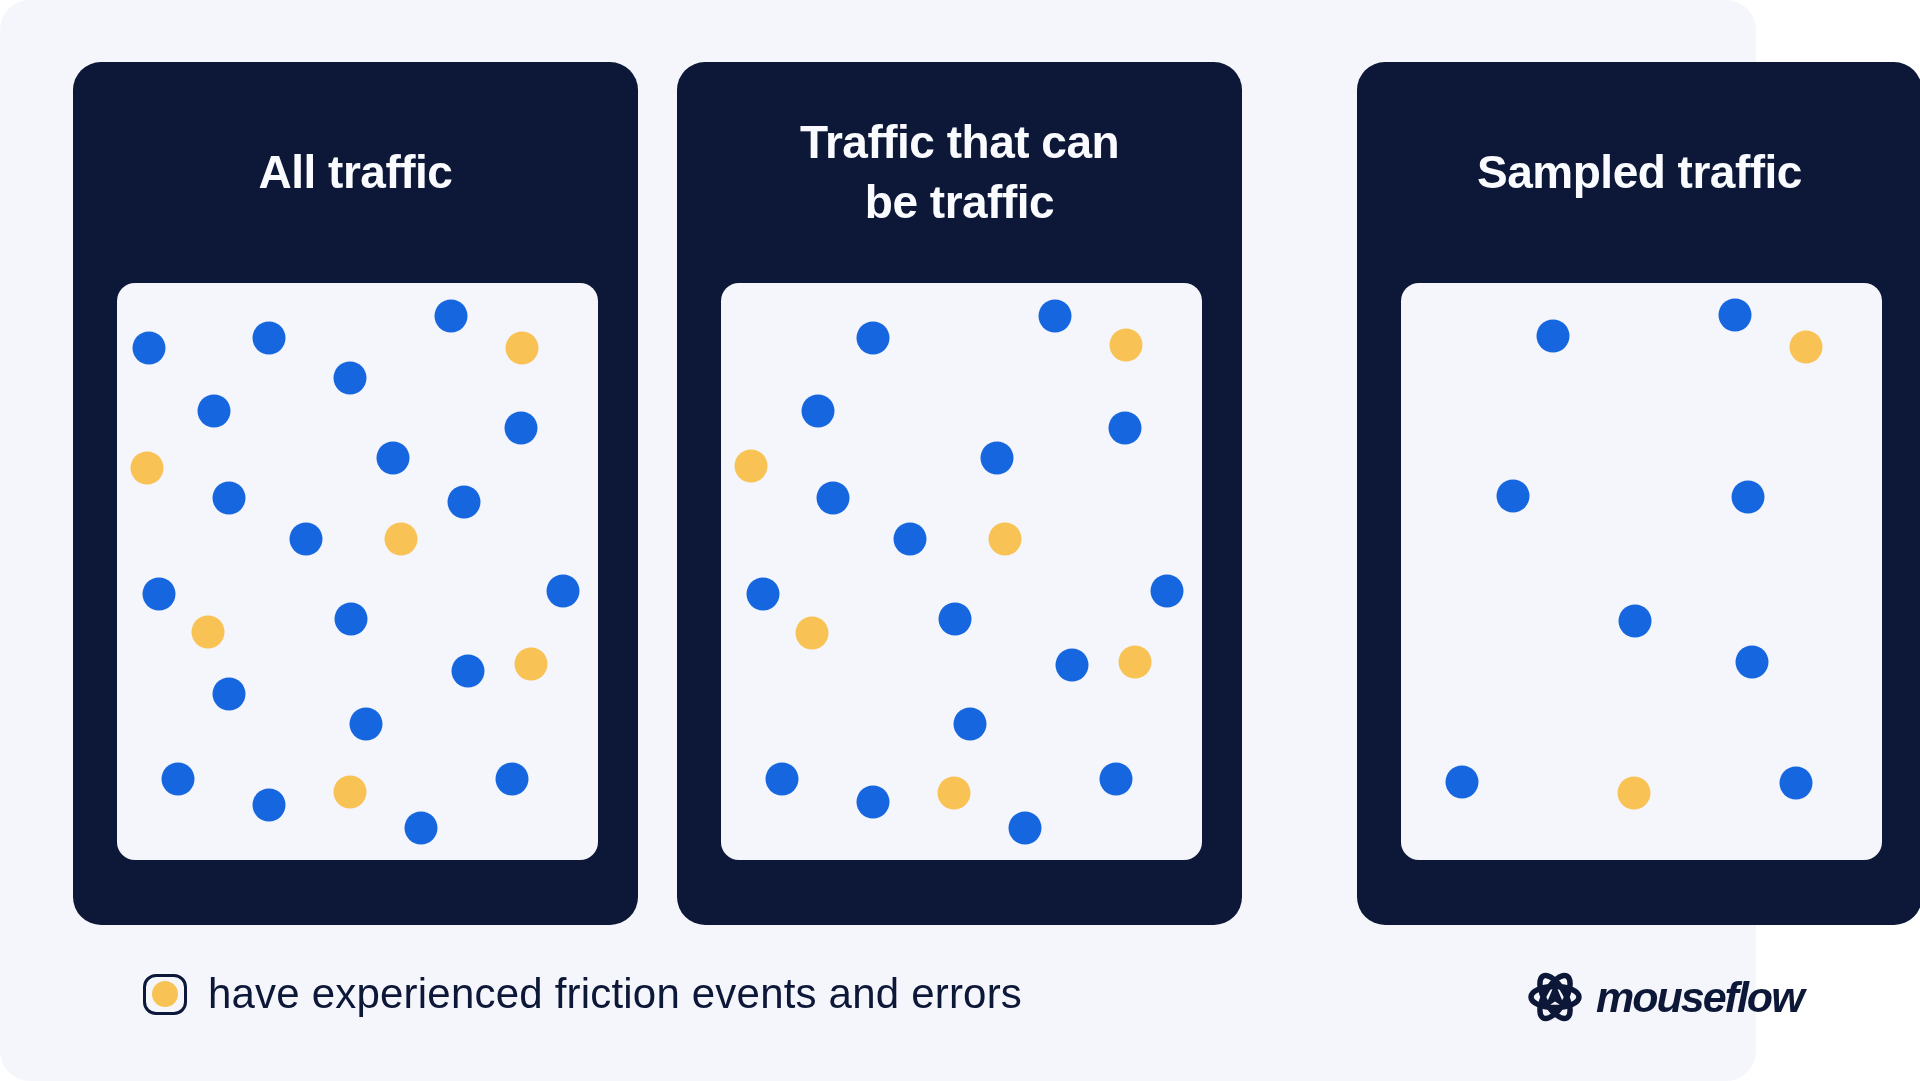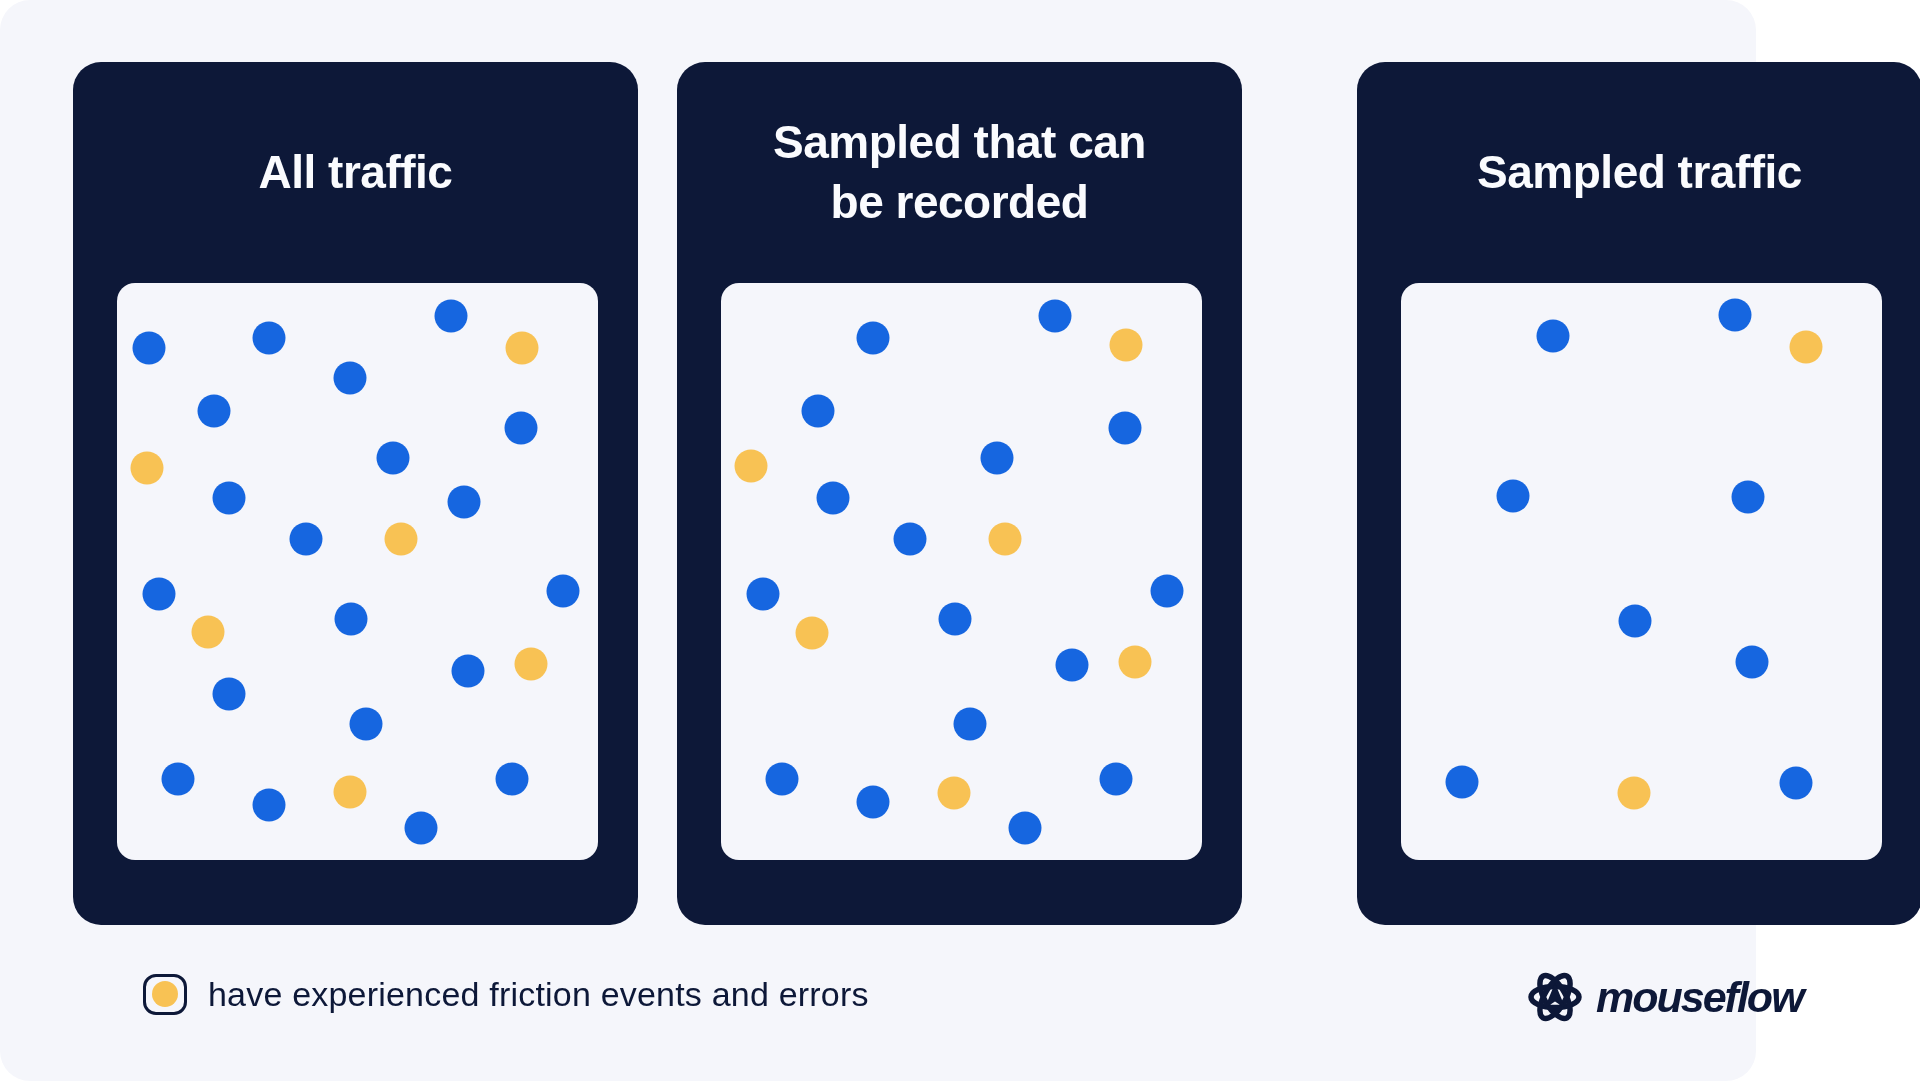--- a/index.html
+++ b/index.html
@@ -84,21 +84,21 @@
     justify-content: center;
     flex: none;
   }
   .legend-marker-dot {
     width: 26px;
     height: 26px;
     border-radius: 50%;
   }
   .legend-text {
     color: var(--navy, #0d1838);
-    font-size: 34px;
+    font-size: 42px;
     font-weight: 300;
     letter-spacing: 0.2px;
     white-space: nowrap;
   }
   .logo {
     position: absolute;
     left: 1527px;
     top: 968px;
     height: 58px;
     display: flex;
@@ -150,22 +150,22 @@
           <div class="dot" style="left: 6.2%; top: 32.1%; background: rgb(248, 194, 84);"></div>
           <div class="dot" style="left: 59%; top: 44.4%; background: rgb(248, 194, 84);"></div>
           <div class="dot" style="left: 18.9%; top: 60.5%; background: rgb(248, 194, 84);"></div>
           <div class="dot" style="left: 86.1%; top: 66%; background: rgb(248, 194, 84);"></div>
           <div class="dot" style="left: 48.5%; top: 88.2%; background: rgb(248, 194, 84);"></div>
         </div>
     </div>
 
     <div class="card p1">
       <div class="card-title">
-          <span>Sampled that can</span>
-          <span>be recorded</span>
+          <span>Traffic that can</span>
+          <span>be traffic</span>
         </div>
       <div class="well">
           <div class="dot" style="left: 31.7%; top: 9.5%; background: rgb(22, 102, 224);"></div>
           <div class="dot" style="left: 69.5%; top: 5.7%; background: rgb(22, 102, 224);"></div>
           <div class="dot" style="left: 20.2%; top: 22.1%; background: rgb(22, 102, 224);"></div>
           <div class="dot" style="left: 84%; top: 25.2%; background: rgb(22, 102, 224);"></div>
           <div class="dot" style="left: 57.3%; top: 30.4%; background: rgb(22, 102, 224);"></div>
           <div class="dot" style="left: 23.3%; top: 37.3%; background: rgb(22, 102, 224);"></div>
           <div class="dot" style="left: 39.3%; top: 44.4%; background: rgb(22, 102, 224);"></div>
           <div class="dot" style="left: 8.7%; top: 53.9%; background: rgb(22, 102, 224);"></div>

